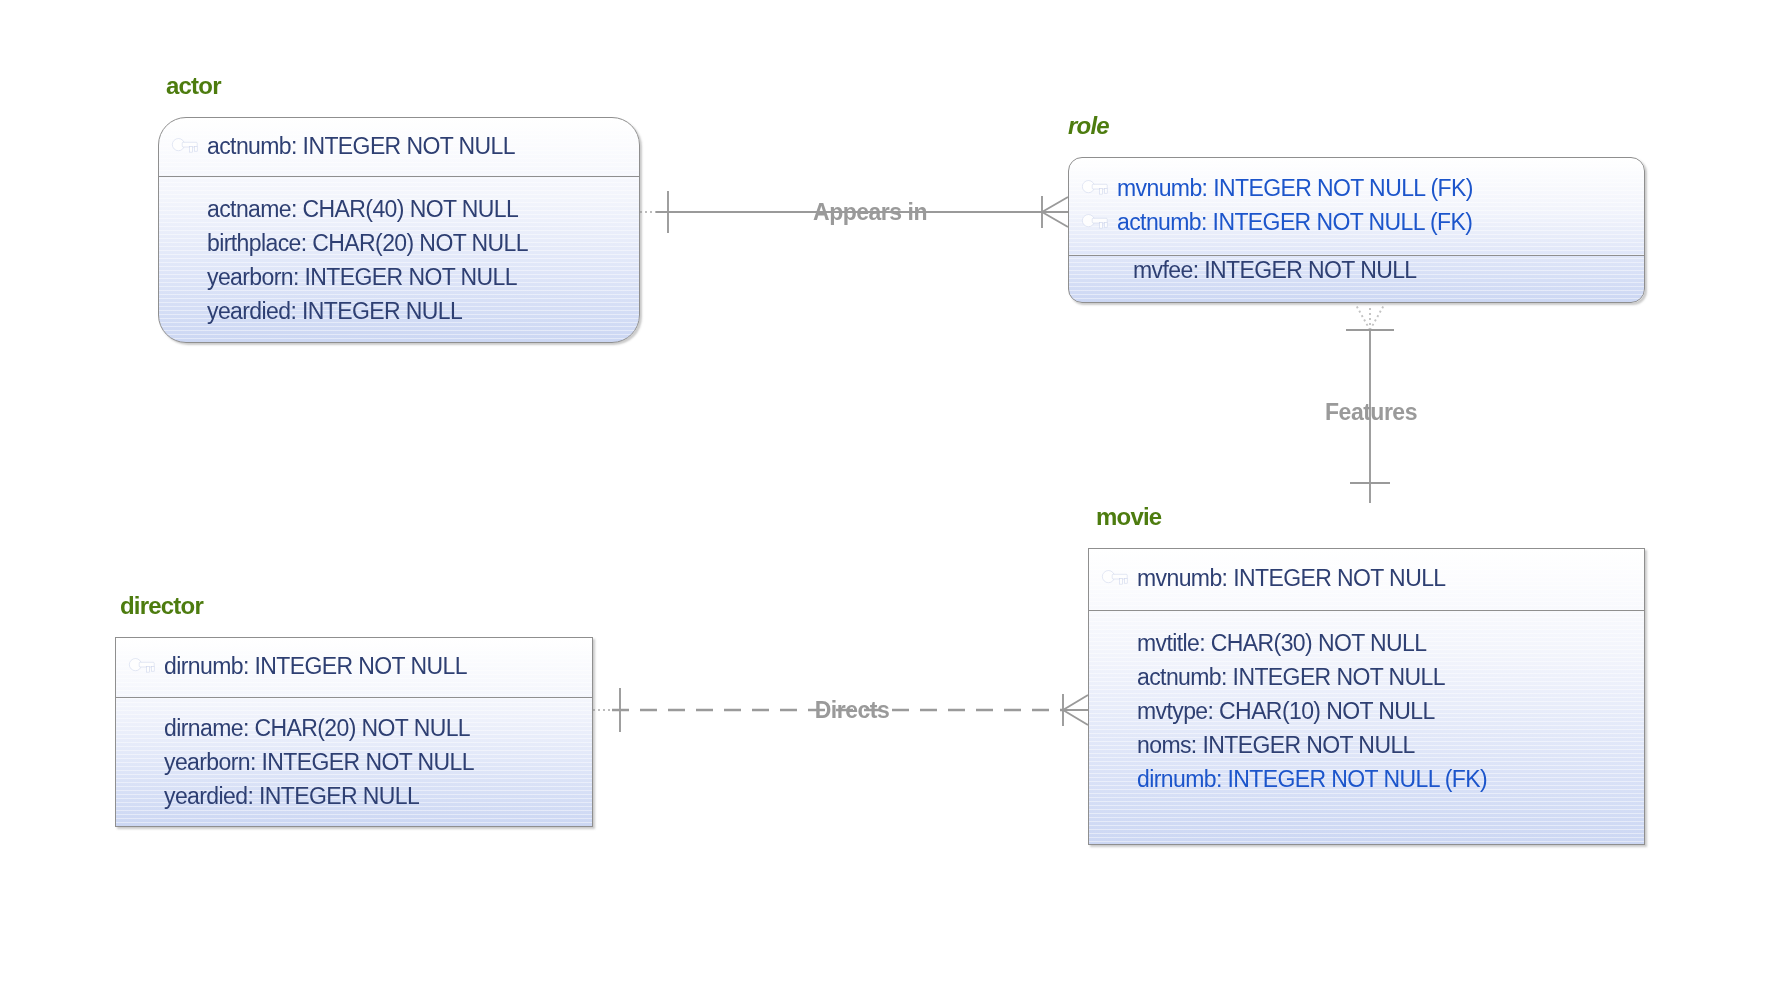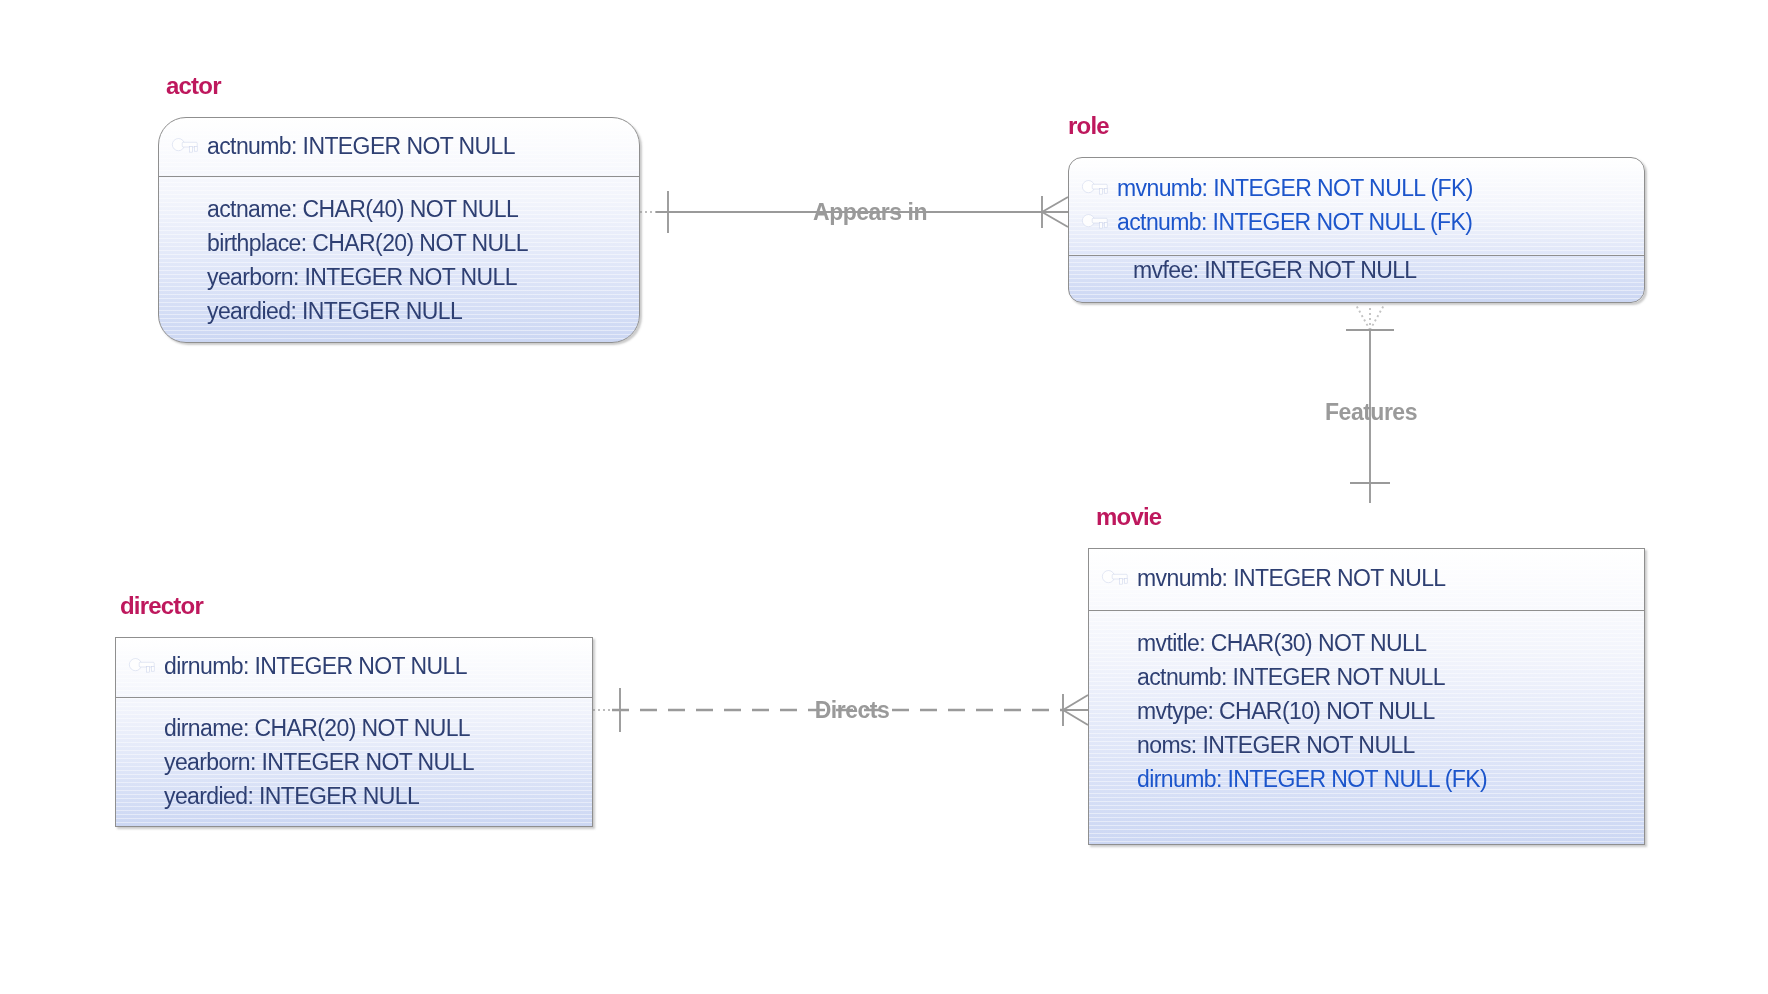--- a/index.html
+++ b/index.html
@@ -9,21 +9,21 @@
   }
   svg.links{position:absolute;left:0;top:0;width:1768px;height:994px;}
 
   .rel-label{
     position:absolute;transform:translate(-50%,-50%);
     font-size:23px;font-weight:bold;color:#9a9a9a;white-space:nowrap;letter-spacing:-0.5px;
   }
 
   .entity{position:absolute;}
   .entity-title{
-    position:absolute;font-size:24px;font-weight:bold;color:#be185d;letter-spacing:-0.8px;white-space:nowrap;
+    position:absolute;font-size:24px;font-weight:bold;color:#4d7c0f;letter-spacing:-0.8px;white-space:nowrap;
   }
   .entity-box{
     position:absolute;box-sizing:border-box;
     border:1.6px solid #8f8f8f;
     background-image:
       repeating-linear-gradient(180deg, rgba(255,255,255,0.45) 0px, rgba(255,255,255,0.45) 1px, rgba(255,255,255,0) 1px, rgba(255,255,255,0) 4px),
       linear-gradient(180deg,#ffffff 0%,#f3f5fc 35%,#dee5f8 70%,#ccd7f3 100%);
     box-shadow:2px 2px 2px rgba(140,140,140,0.45);
   }
   .entity-box.rounded{border-radius:14px;}
@@ -95,21 +95,21 @@
       <div class="entity-body" style="top:60px;padding-top:14px;">
         <div class="attr-row"><span class="attr-text">actname: CHAR(40) NOT NULL</span></div>
         <div class="attr-row"><span class="attr-text">birthplace: CHAR(20) NOT NULL</span></div>
         <div class="attr-row"><span class="attr-text">yearborn: INTEGER NOT NULL</span></div>
         <div class="attr-row"><span class="attr-text">yeardied: INTEGER NULL</span></div>
       </div>
     </div>
   </div>
 
   <div class="entity">
-    <div class="entity-title" style="left:1068px;top:112px;">role</div>
+    <div class="entity-title" style="left:1068px;top:112px;font-style:italic;">role</div>
     <div class="entity-box rounded" style="left:1068px;top:157px;width:577px;height:146px;">
       <div class="entity-header" style="height:97px;">
         <div class="attr-row" style="top:13px;">
           <svg class="key-icon" viewBox="0 0 32 24">
             <g fill="#ffffff" opacity="0.92" stroke="#c9d2ea" stroke-width="0.6">
               <circle cx="9" cy="10" r="6.5"></circle>
               <rect x="13" y="7.5" width="16" height="5" rx="1"></rect>
               <rect x="21" y="12" width="3" height="6"></rect>
               <rect x="26" y="12" width="3" height="5"></rect>
             </g>

